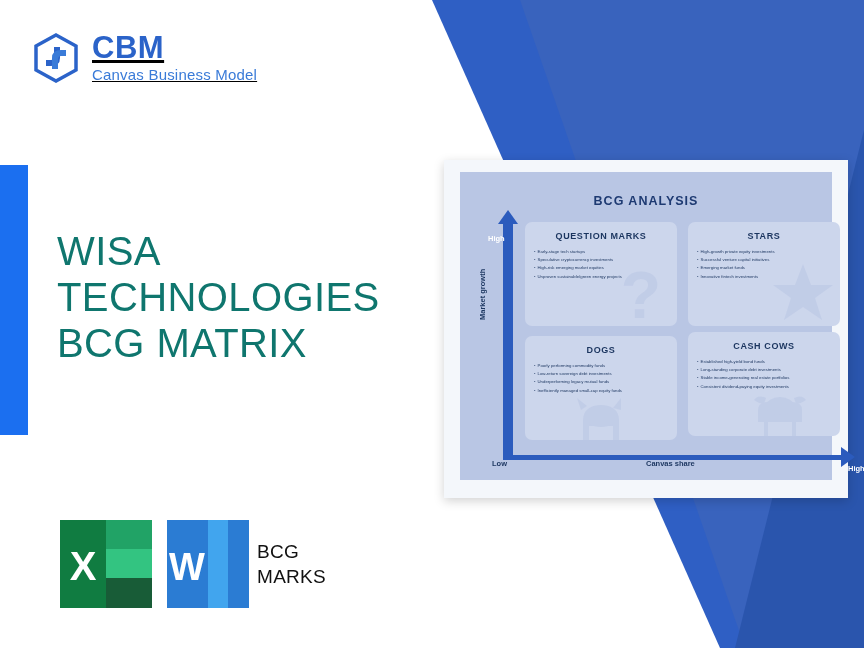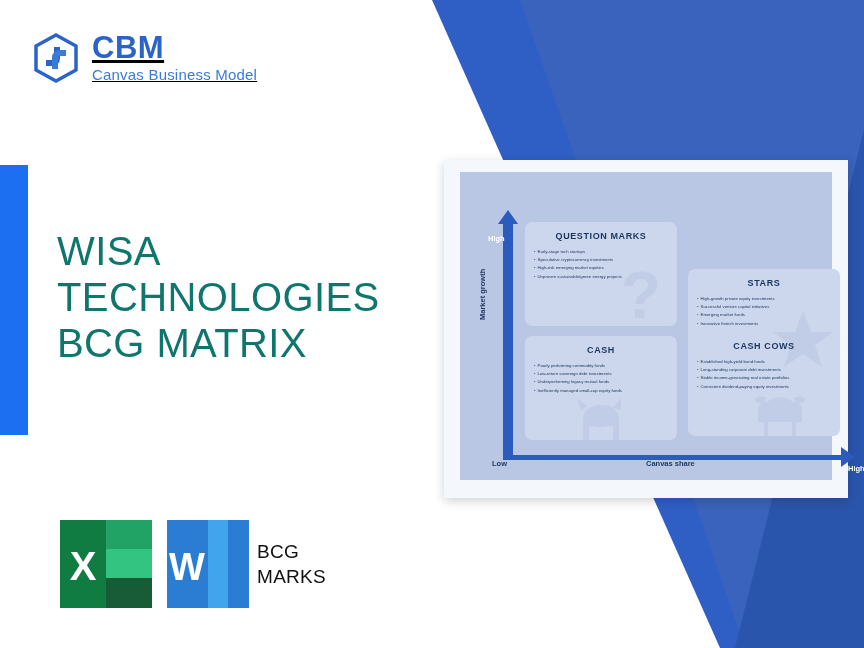--- a/index.html
+++ b/index.html
@@ -243,21 +243,21 @@
   
   .quad {
     position: absolute;
     width: 152px;
     height: 104px;
     background: #ccd6ec;
     border-radius: 7px;
     overflow: hidden;
   }
   .q-tl { left: 65px;  top: 50px; }
-  .q-tr { left: 228px; top: 50px; margin-top: 47px; }
+  .q-tr { left: 228px; top: 50px; }
   .q-bl { left: 65px;  top: 164px; }
   .q-br { left: 228px; top: 160px; }
   .q-title {
     position: relative;
     margin-top: 9px;
     text-align: center;
     font-size: 9px;
     font-weight: bold;
     color: #1b355f;
     letter-spacing: 0.6px;
@@ -338,20 +338,21 @@
     </span>
     <span class="filerow-label">
       <div>BCG</div>
       <div>MARKS</div>
     </span>
   </div>
 
   <div class="bcg-card">
     <div class="bcg-inner">
 
+      <div class="bcg-title">BCG ANALYSIS</div>
 
       <div class="axis-v"></div>
       <div class="axis-v-head"></div>
       <div class="axis-h"></div>
       <div class="axis-h-head"></div>
 
       <div class="lbl-high-v">High</div>
       <div class="lbl-low-v">Low</div>
       <div class="lbl-axis-y">Market growth</div>
       <div class="lbl-axis-x">Canvas share</div>
@@ -381,21 +382,21 @@
           <li>Emerging market funds</li>
           <li>Innovative fintech investments</li>
         </ul>
       </div>
 
       <div class="quad q-bl">
         <svg class="q-watermark wm-dog" width="56" height="46" viewBox="0 0 56 46">
           <path d="M10 46 L10 26 Q10 16 20 16 L36 16 Q46 16 46 26 L46 46 L40 46 L40 32 L16 32 L16 46 Z M8 16 L4 4 L14 12 Z M40 14 L48 4 L48 16 Z" fill="#b9c6e4"></path>
           <ellipse cx="28" cy="22" rx="17" ry="11" fill="#b9c6e4"></ellipse>
         </svg>
-        <div class="q-title">CASH</div>
+        <div class="q-title">DOGS</div>
         <ul class="q-list">
           <li>Poorly performing commodity funds</li>
           <li>Low-return sovereign debt investments</li>
           <li>Underperforming legacy mutual funds</li>
           <li>Inefficiently managed small-cap equity funds</li>
         </ul>
       </div>
 
       <div class="quad q-br">
         <svg class="q-watermark wm-cow" width="60" height="44" viewBox="0 0 60 44">

